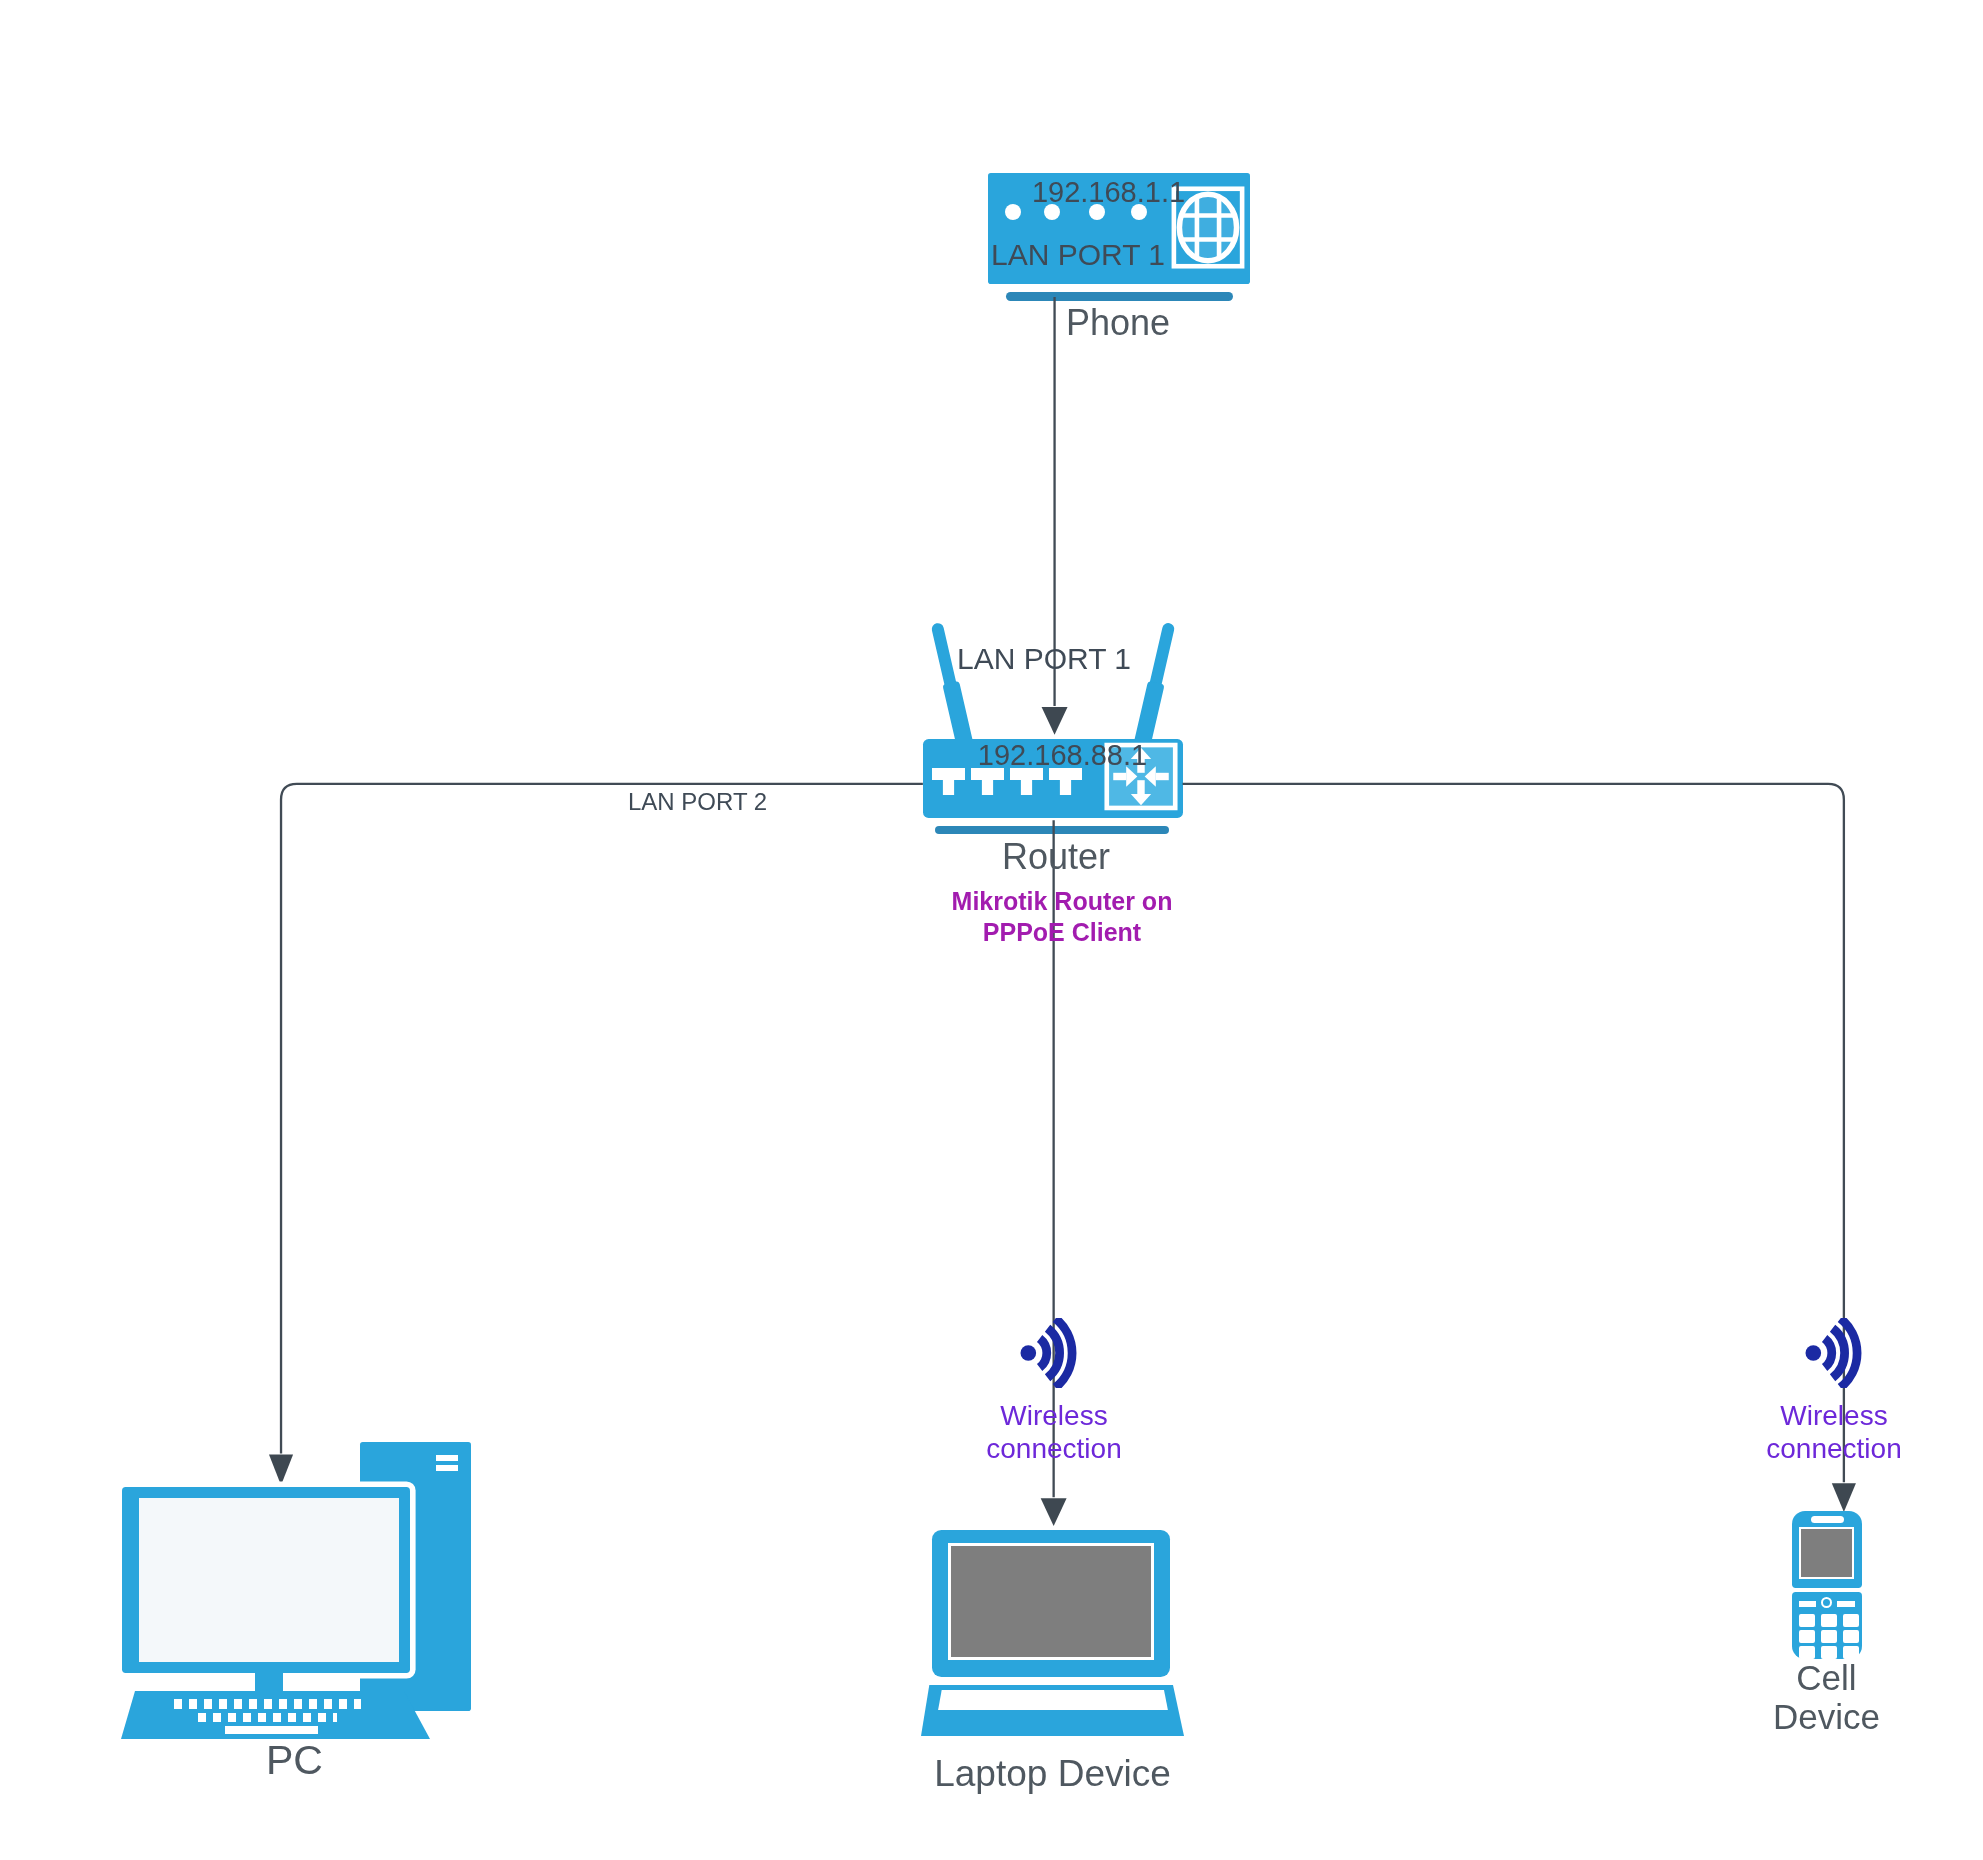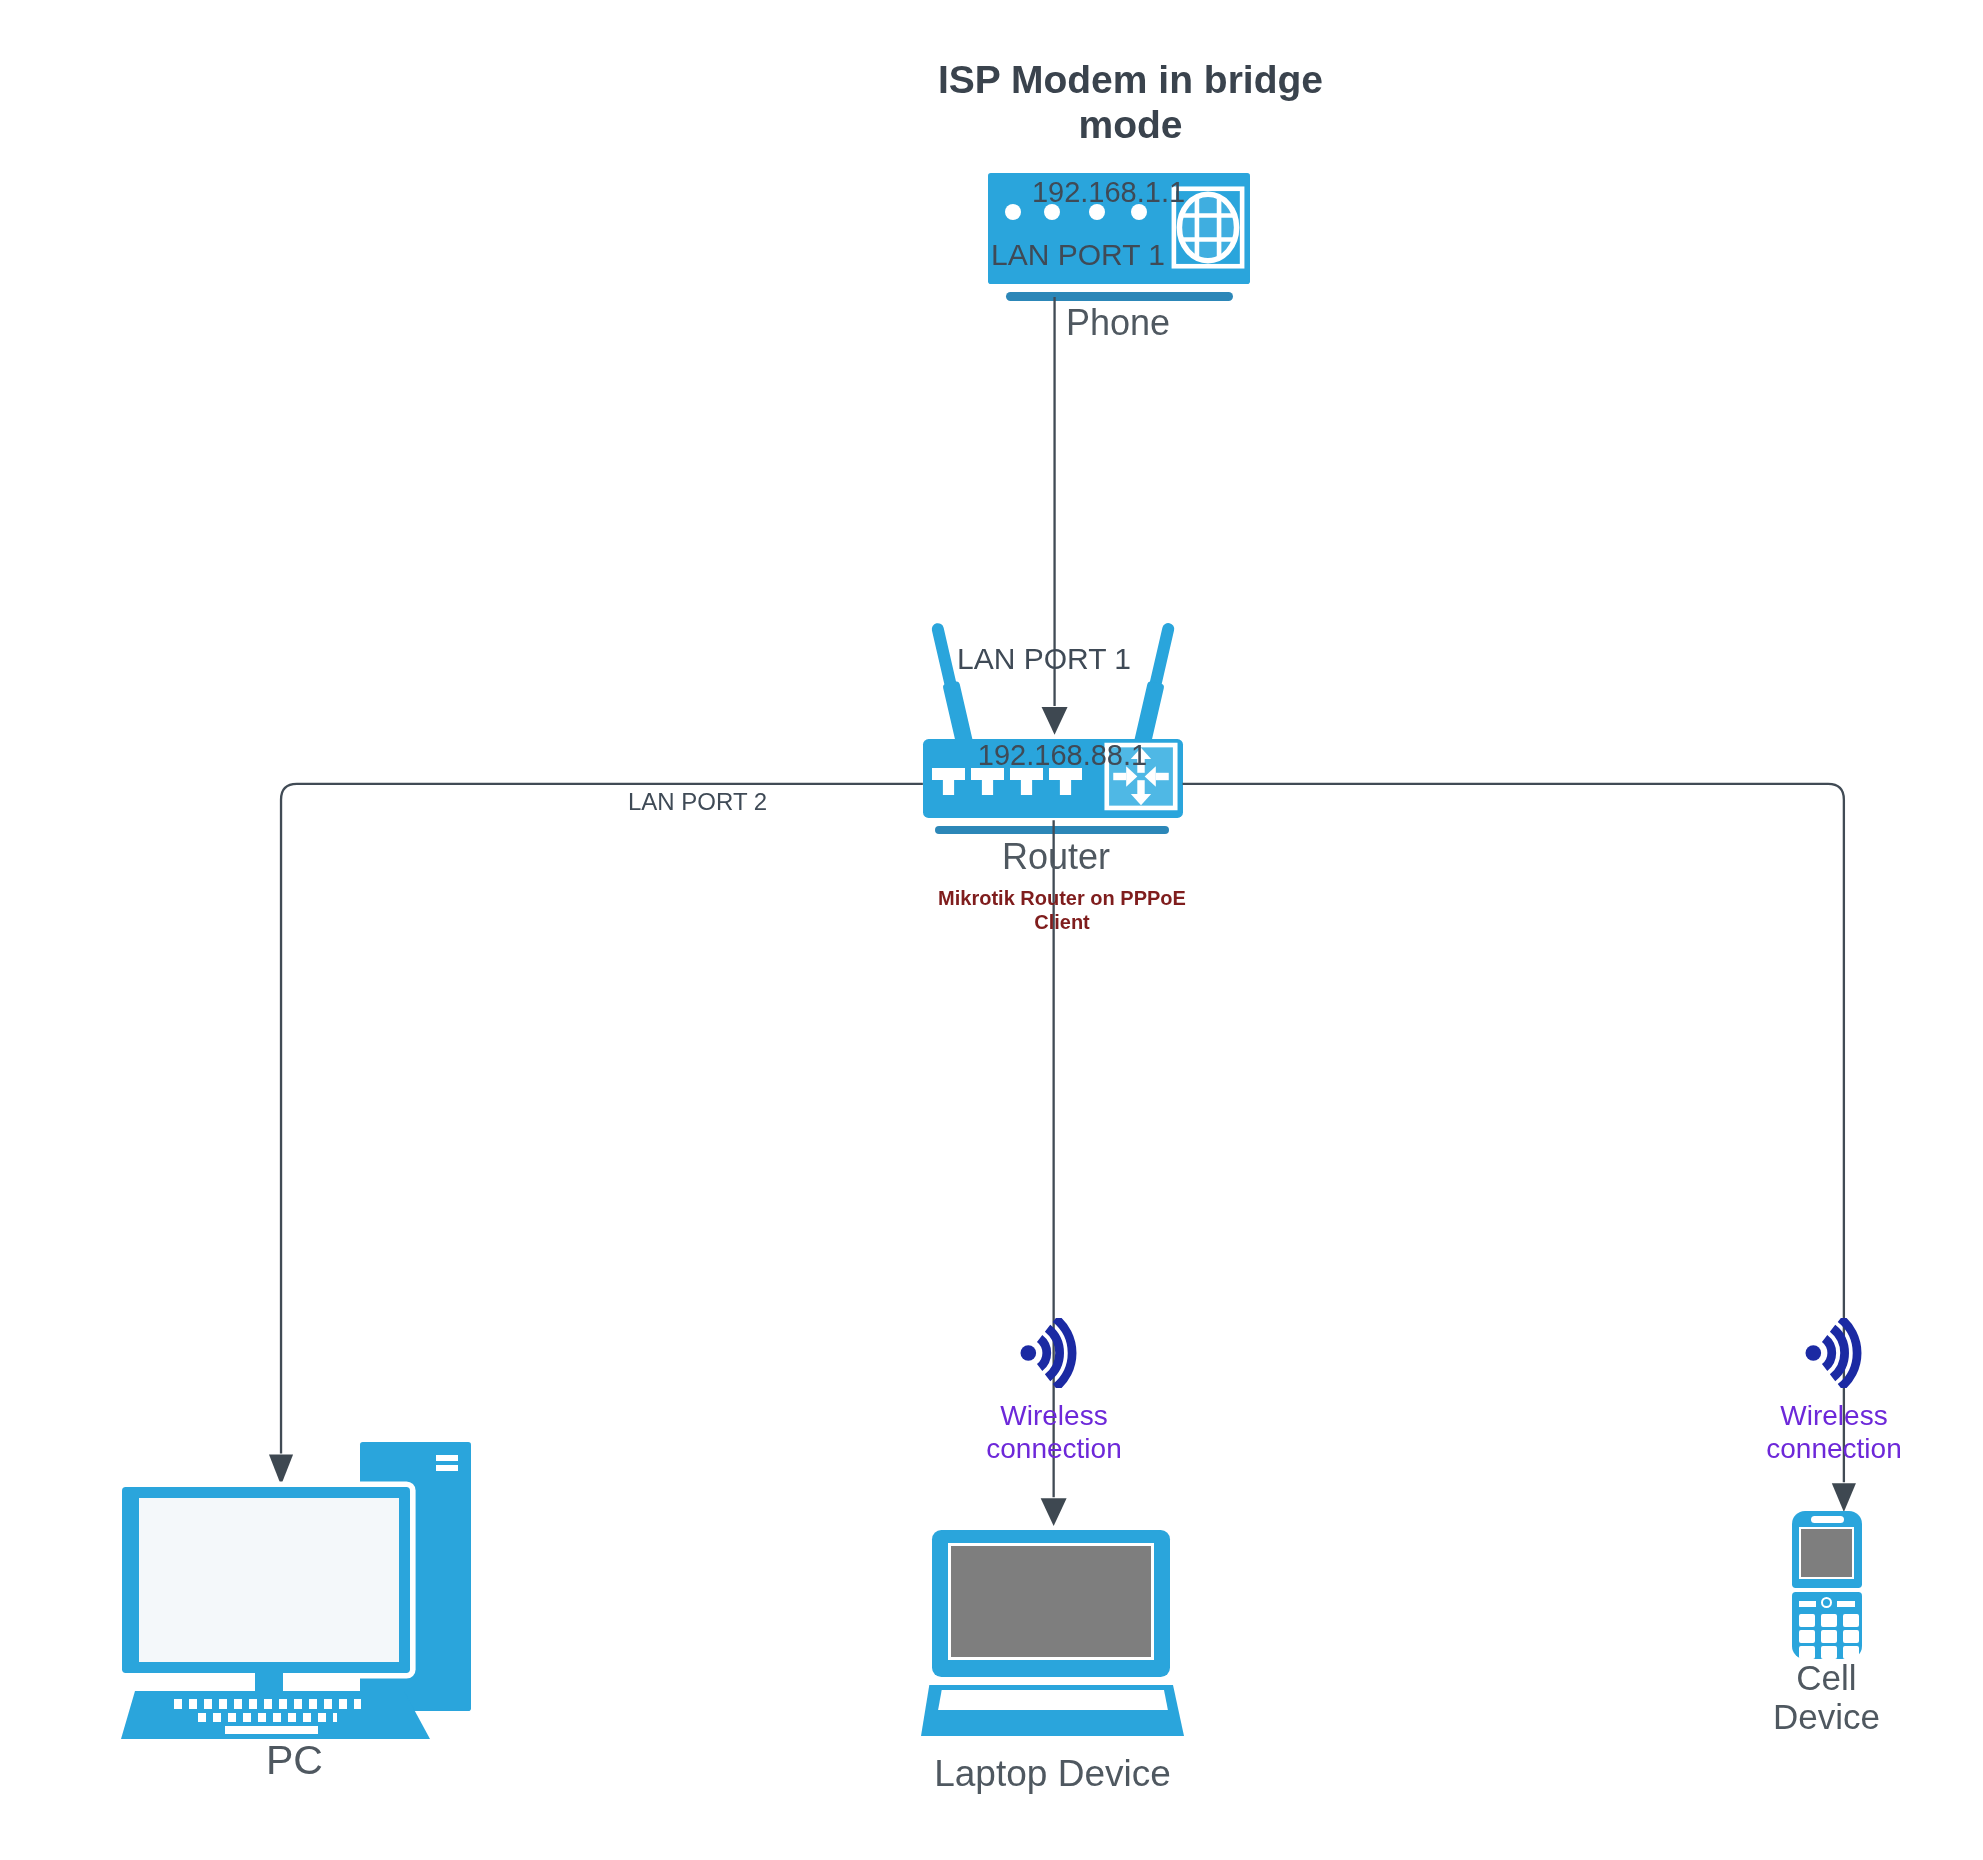--- a/index.html
+++ b/index.html
@@ -6,21 +6,21 @@
   #canvas{
     position:relative;width:1983px;height:1861px;background:#ffffff;
     font-family:"Liberation Sans", sans-serif;overflow:hidden;
   }
   .abs{position:absolute;}
   .title{
     font-size:39px;font-weight:bold;color:#3A434D;text-align:center;line-height:1.15;
   }
   .tech{font-size:29px;color:#3F4A56;white-space:nowrap;}
   .devlabel{font-size:36px;color:#4F5860;text-align:center;line-height:1.12;}
-  .sublabel{font-size:20px;font-weight:bold;color:#7f1d1d;text-align:center;line-height:1.22;}
+  .sublabel{font-size:25px;font-weight:bold;color:#a21caf;text-align:center;line-height:1.22;}
   .wireless{font-size:28px;color:#6d28d9;text-align:center;line-height:1.18;}
   .blue{background:#2AA5DC;}
   .basebar{background:#2C87B8;border-radius:4.6px;}
   .dot{width:16px;height:16px;border-radius:50%;background:#ffffff;}
   .port{background:#ffffff;clip-path:polygon(0 0,100% 0,100% 44%,67% 44%,67% 100%,33% 100%,33% 44%,0 44%);}
   .key-strip{background:repeating-linear-gradient(90deg,#ffffff 0 8.3px,rgba(0,0,0,0) 8.3px 15px);}
   .phone-key{background:#ffffff;border-radius:1.9px;width:16px;height:13px;}
   svg{display:block;}
 </style>
 </head>
@@ -137,21 +137,20 @@
   <div class="abs phone-key" style="left:1799px;top:1614px;"></div>
   <div class="abs phone-key" style="left:1821px;top:1614px;"></div>
   <div class="abs phone-key" style="left:1843px;top:1614px;"></div>
   <div class="abs phone-key" style="left:1799px;top:1630px;"></div>
   <div class="abs phone-key" style="left:1821px;top:1630px;"></div>
   <div class="abs phone-key" style="left:1843px;top:1630px;"></div>
   <div class="abs phone-key" style="left:1799px;top:1646px;"></div>
   <div class="abs phone-key" style="left:1821px;top:1646px;"></div>
   <div class="abs phone-key" style="left:1843px;top:1646px;"></div>
 
-  <div class="abs title" style="left:917px;top:58px;width:427px;">ISP Modem in bridge mode</div>
 
   <div class="abs tech" style="left:997px;top:176px;width:223px;text-align:center;">192.168.1.1</div>
   <div class="abs tech" style="left:991px;top:238px;font-size:30px;">LAN PORT 1</div>
   <div class="abs devlabel" style="left:1025px;top:303px;width:186px;">Phone</div>
 
   <div class="abs tech" style="left:951px;top:642px;width:186px;text-align:center;font-size:30px;">LAN PORT 1</div>
   <div class="abs tech" style="left:951px;top:739px;width:223px;text-align:center;">192.168.88.1</div>
   <div class="abs devlabel" style="left:963px;top:837px;width:186px;">Router</div>
   <div class="abs sublabel" style="left:937px;top:886px;width:250px;">Mikrotik Router on PPPoE Client</div>
 

